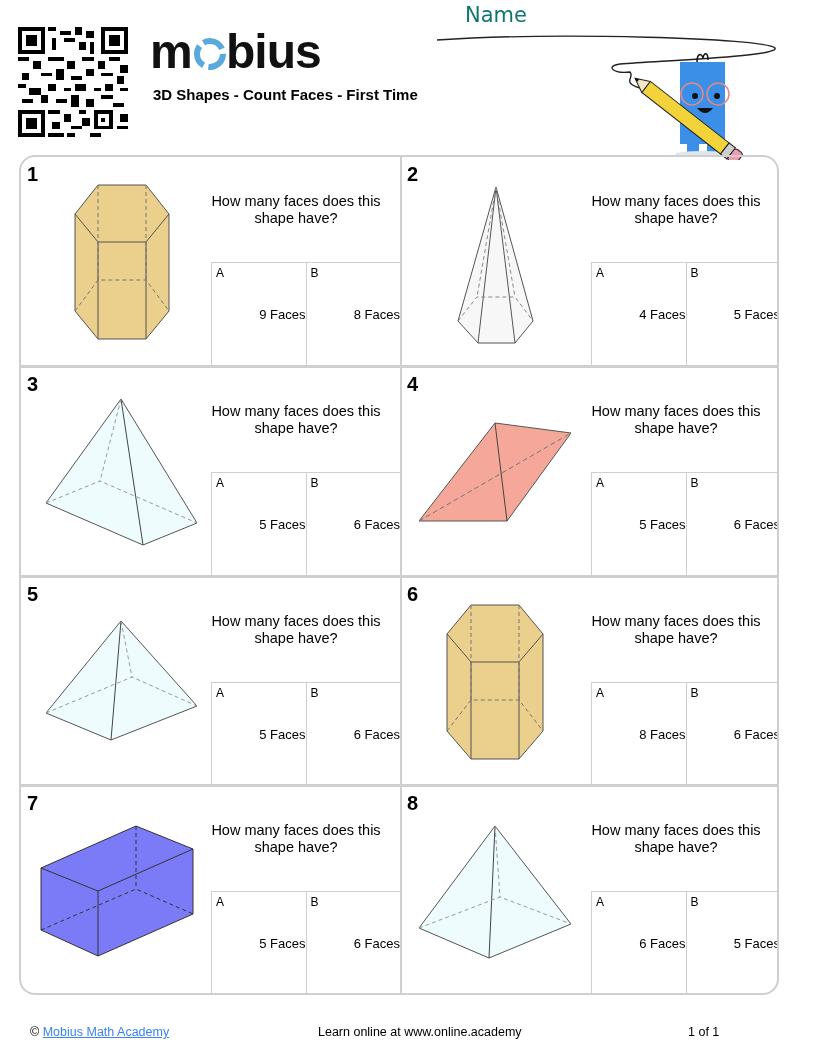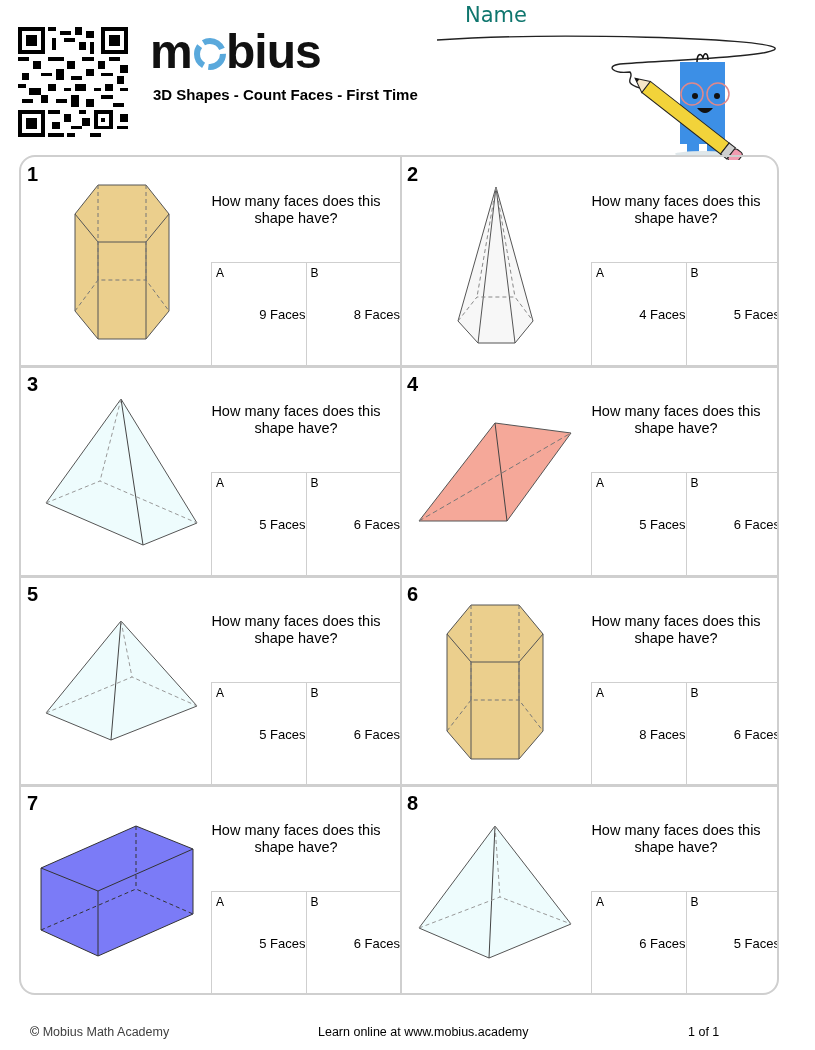--- a/index.html
+++ b/index.html
@@ -15,21 +15,21 @@
   .vline{position:absolute;left:379px;top:0;width:2px;height:100%;background:#cfcfcf;}
   .hline{position:absolute;left:0;width:100%;height:3px;background:#cfcfcf;}
   .qnum{position:absolute;left:6px;top:6px;font-size:20px;font-weight:bold;}
   .shape{position:absolute;left:10px;top:20px;width:180px;height:180px;}
   .question{position:absolute;left:190px;top:36px;width:170px;text-align:center;font-size:14.5px;line-height:17px;}
   .answers{position:absolute;left:190px;top:105px;width:189px;height:104px;border-top:1px solid #cfcfcf;display:flex;}
   .ans{flex:1;position:relative;border-left:1px solid #cfcfcf;}
   .ans .letter{position:absolute;left:4px;top:3px;font-size:12px;}
   .ans .val{position:absolute;left:0;right:0;top:44px;text-align:right;font-size:13px;}
   .footer{position:absolute;top:1025px;font-size:12.5px;}
-  .footer a{color:#404040;}
+  .footer a{color:#3b82f6;text-decoration:underline;}
 </style>
 </head>
 <body>
 
 <svg class="qr" viewBox="0 0 29 29" shape-rendering="crispEdges">
   <rect width="29" height="29" fill="#fff"></rect>
   <g fill="#000">
     <rect x="0" y="0" width="7" height="7"></rect>
       <rect x="1" y="1" width="5" height="5" fill="#fff"></rect>
       <rect x="2" y="2" width="3" height="3"></rect>
@@ -318,14 +318,14 @@
           <span class="val">5 Faces</span>
         </div>
     </div>
   </div>
 </div>
 
 <div class="footer" style="left:30px">
   <span>©</span>
   <a>Mobius Math Academy</a>
 </div>
-<div class="footer" style="left:318px">Learn online at www.mobius.academy</div>
+<div class="footer" style="left:318px">Learn online at www.online.academy</div>
 <div class="footer" style="left:688px">1 of 1</div>
 
 </body></html>

